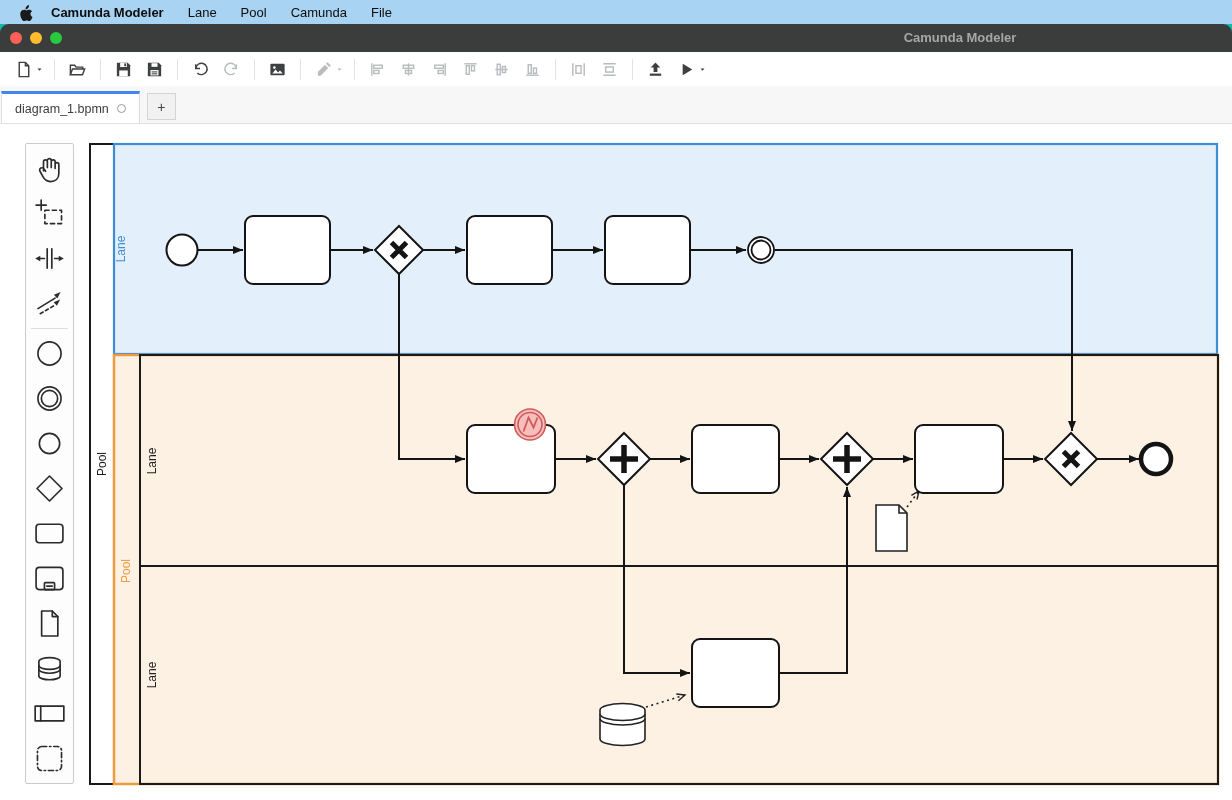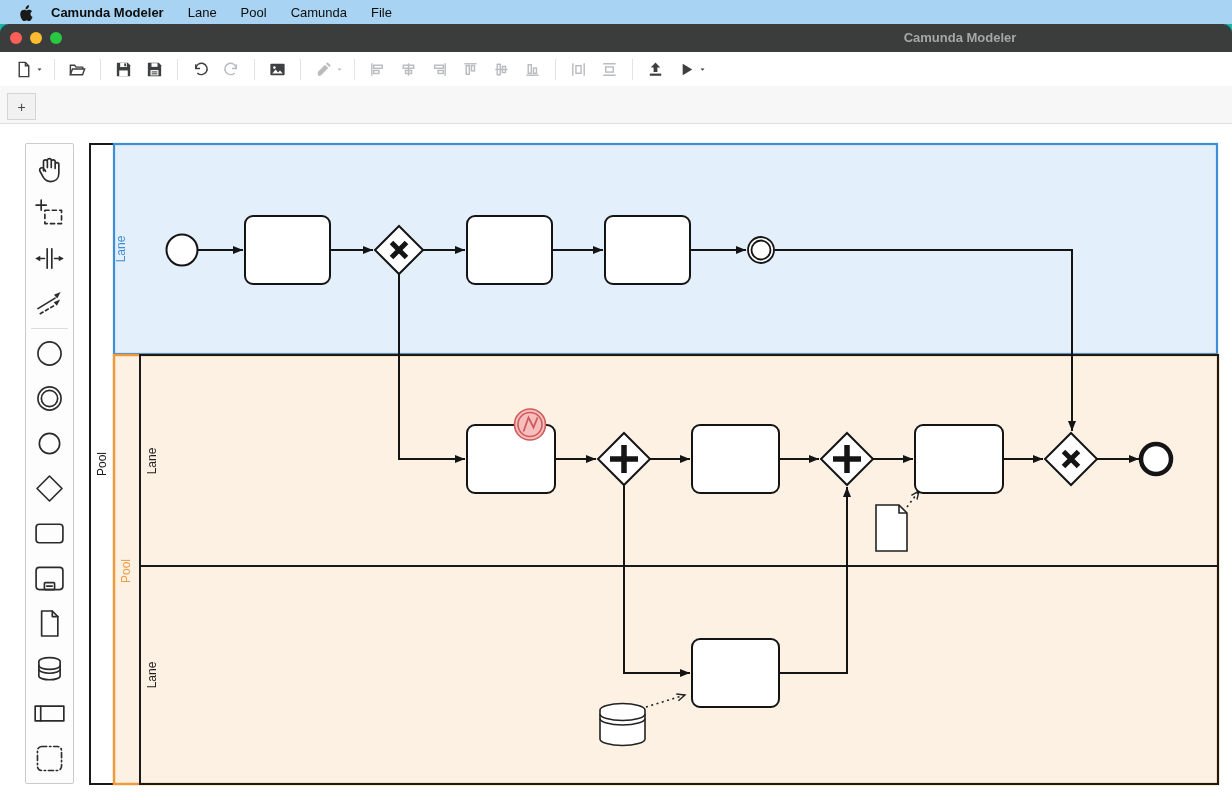--- a/index.html
+++ b/index.html
@@ -323,20 +323,24 @@
         <svg class="tbi" viewBox="0 0 20 20">
           <use href="#ic-start-process"></use>
         </svg>
         <svg class="tb-caret" viewBox="0 0 20 20">
           <use href="#ic-caret"></use>
         </svg>
       </button>
     </div>
 
   <div class="tabbar">
+    <div class="tab">
+      <span>diagram_1.bpmn</span>
+      <span class="unsaved-dot"></span>
+    </div>
     <div class="tab-plus">
       <span>+</span>
     </div>
   </div>
 
   <div class="canvas">
 
     <svg class="diagram-svg" width="1232" height="676" viewBox="0 124 1232 676">
       <defs>
         <marker id="arrow" markerUnits="userSpaceOnUse" markerWidth="12" markerHeight="12" refX="11" refY="5" orient="auto">

